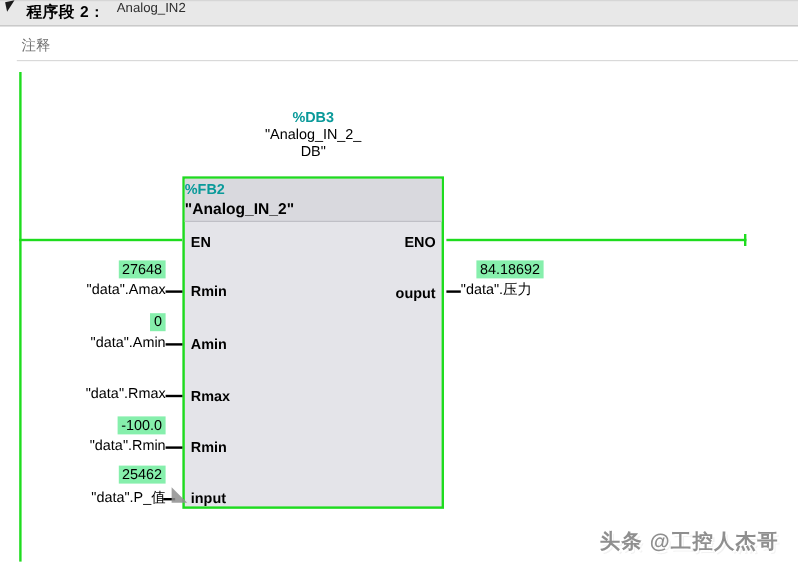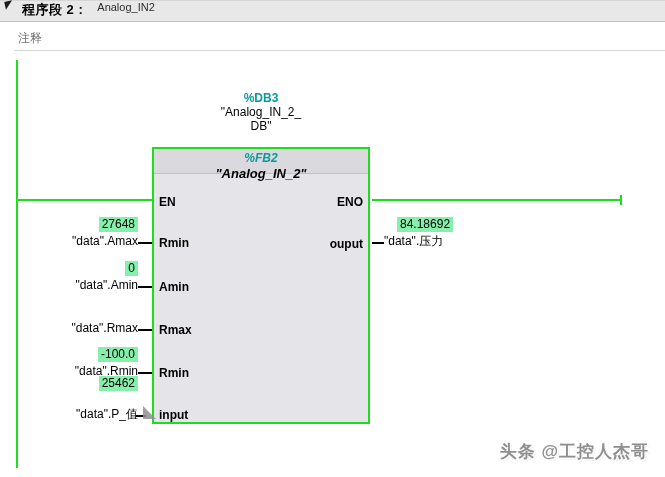--- a/index.html
+++ b/index.html
@@ -28,22 +28,22 @@
   
   .rail  { position:absolute; background:var(--grn); }
   .gwire { position:absolute; height:2px; background:var(--grn); }
   .gtick { position:absolute; width:2px; height:10px; background:var(--grn); }
   
   .blk {
     position:absolute; left:152px; top:147px; width:218px; height:277px;
     background:#e4e4e9; border:2px solid var(--grn);
   }
   .blk-head {
-    position:absolute; left:0; top:0; right:0; height:25px;
-    background:#d9d9de; border-bottom:1px solid #bfbfc6; text-align:center;font-style:italic;
+    position:absolute; left:0; top:0; right:0; height:36px;
+    background:#d9d9de; border-bottom:1px solid #bfbfc6; 
   }
   .blk-addr { font-size:12px; font-weight:bold; color:var(--teal); margin-top:2px; }
   .blk-name { font-size:13px; font-weight:bold; color:#000; margin-top:1px; }
   .pin { position:absolute; font-size:12px; font-weight:bold; color:#000; }
   .pin.l { left:5px; }
   .pin.r { right:5px; }
   
   .db-callout {
     position:absolute; left:152px; top:91px; width:218px;
     text-align:center; font-size:12px; line-height:14px;
@@ -114,21 +114,21 @@
   <div class="lcol opd" style="top:278px;">"data".Amin</div>
   <div class="stub" style="left:138px; top:286px; width:14px;"></div>
 
   <div class="lcol opd" style="top:321px;">"data".Rmax</div>
   <div class="stub" style="left:138px; top:329px; width:14px;"></div>
 
   <div class="lcol" style="top:347px;"><span class="val">-100.0</span></div>
   <div class="lcol opd" style="top:364px;">"data".Rmin</div>
   <div class="stub" style="left:138px; top:372px; width:14px;"></div>
 
-  <div class="lcol" style="top:376px;"><span class="val">25462</span></div>
+  <div class="lcol" style="top:388px;"><span class="val">25462</span></div>
   <div class="lcol opd" style="top:407px;">"data".P_值</div>
   <div class="stub" style="left:136px; top:415px; width:10px;"></div>
   <div class="handle"></div>
 
   <div class="stub" style="left:372px; top:242px; width:12px;"></div>
   <div class="rcol" style="top:217px;padding-left:13px;"><span class="val">84.18692</span></div>
   <div class="rcol opd" style="top:234px;">"data".压力</div>
 
   <div class="watermark">头条 @工控人杰哥</div>
 

